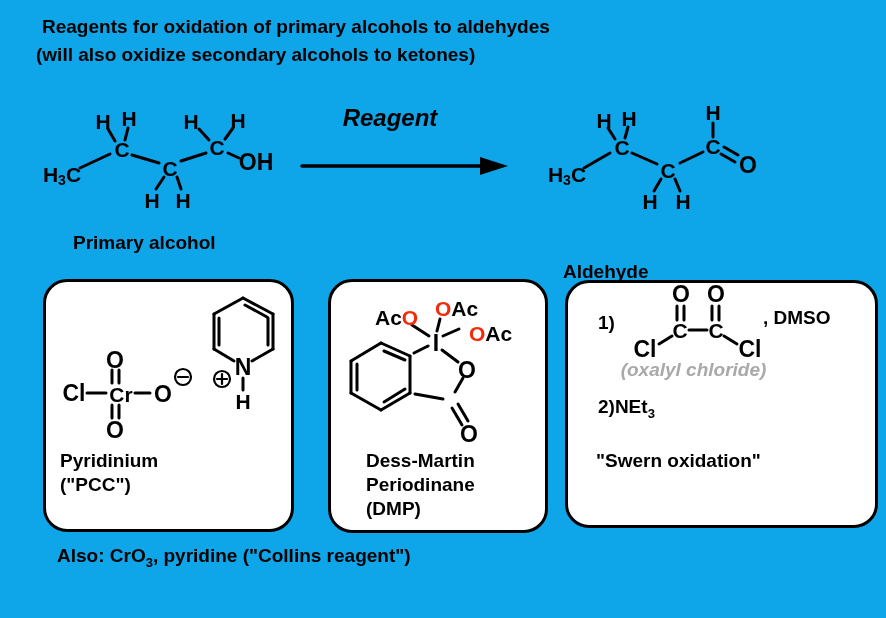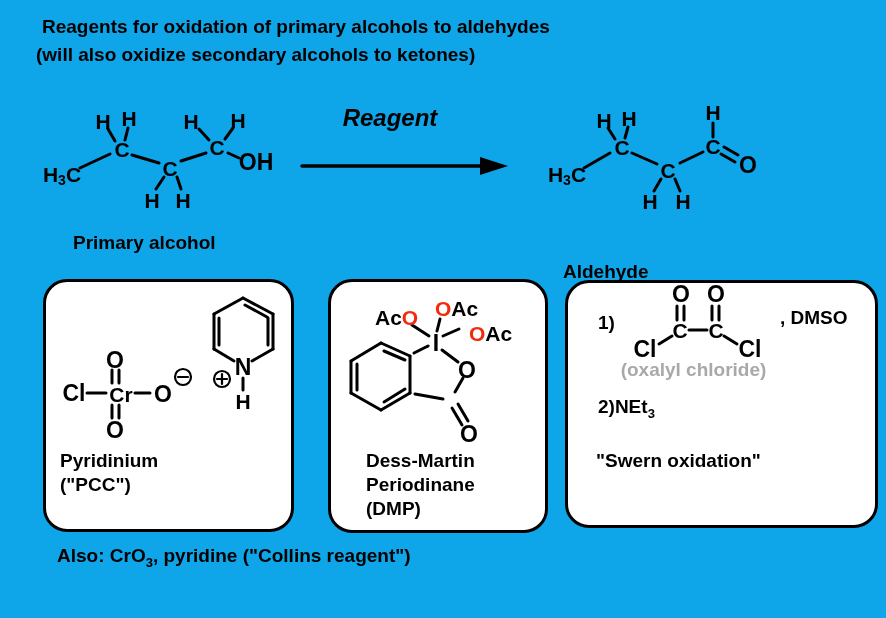--- a/index.html
+++ b/index.html
@@ -11,21 +11,21 @@
   .bold19 { font-weight:bold; font-size:19px; line-height:24px; white-space:nowrap; }
   .title-block { left:36px; top:13px; font-weight:bold; font-size:19px; line-height:28px; white-space:nowrap; }
   .title-block .l1 { padding-left:6px; }
   .reagent-label { left:330px; top:104px; width:120px; text-align:center;
     font-weight:bold; font-style:italic; font-size:24px; }
   .rbox { position:absolute; border:3px solid #000; border-radius:24px; background:#fff; }
   .box-pcc   { left:43px;  top:279px; width:245px; height:247px; }
   .box-dmp   { left:328px; top:279px; width:214px; height:248px; }
   .box-swern { left:565px; top:280px; width:307px; height:242px; }
   .mol-caption { font-weight:bold; font-size:19px; line-height:24px; white-space:nowrap; }
-  .gray-italic { font-weight:bold; font-size:19px; color:var(--gray-caption); text-align:center; white-space:nowrap; }
+  .gray-italic { font-weight:bold; font-style:italic; font-size:19px; color:var(--gray-caption); text-align:center; white-space:nowrap; }
   sub { font-size:13px; }
   
   svg { position:absolute; overflow:visible; }
   .bond { stroke:var(--bond-black); stroke-width:3; stroke-linecap:round; fill:none; }
   .arrowline { stroke:#000; stroke-width:3.5; stroke-linecap:round; }
   .arrowhead { fill:#000; }
   .charge { stroke:#000; stroke-width:2.2; fill:none; stroke-linecap:round; }
   text.atom { font-family:"Liberation Sans", sans-serif; font-weight:bold; font-size:21px; fill:#000; }
   text.atom.big { font-size:23px; }
   .red { fill:var(--oxygen-red); }
@@ -200,21 +200,21 @@
         <line x1="104" y1="53" x2="91" y2="61"></line>
         <line x1="156" y1="53" x2="169" y2="61"></line>
       </g>
       <text class="atom big red" x="113" y="11" text-anchor="middle" dominant-baseline="central">O</text>
       <text class="atom big red" x="148" y="11" text-anchor="middle" dominant-baseline="central">O</text>
       <text class="atom" x="112" y="47" text-anchor="middle" dominant-baseline="central">C</text>
       <text class="atom" x="148" y="47" text-anchor="middle" dominant-baseline="central">C</text>
       <text class="atom big green" x="77" y="66" text-anchor="middle" dominant-baseline="central">Cl</text>
       <text class="atom big green" x="182" y="66" text-anchor="middle" dominant-baseline="central">Cl</text>
     </svg>
-    <div class="abs bold19" style="left:212px; top:23px;">, DMSO</div>
+    <div class="abs bold19" style="left:195px; top:23px;">, DMSO</div>
     <div class="abs gray-italic" style="left:38px; top:76px; width:175px;">(oxalyl chloride)</div>
     <div class="abs bold19" style="left:30px; top:112px;"><span>2)NEt</span><sub>3</sub></div>
     <div class="abs bold19" style="left:28px; top:166px;">"Swern oxidation"</div>
   </div>
 
   <div class="abs bold19" style="left:57px; top:544px;">
     <span>Also: CrO</span><sub>3</sub><span>, pyridine ("Collins reagent")</span>
   </div>
 
 </div>

